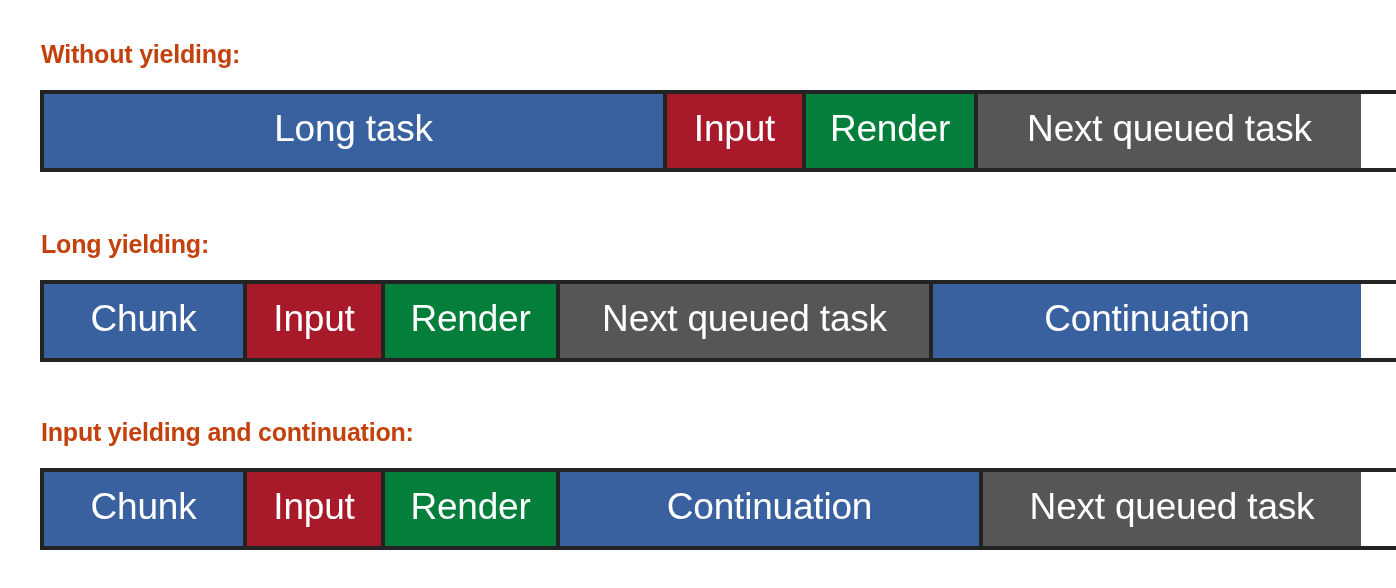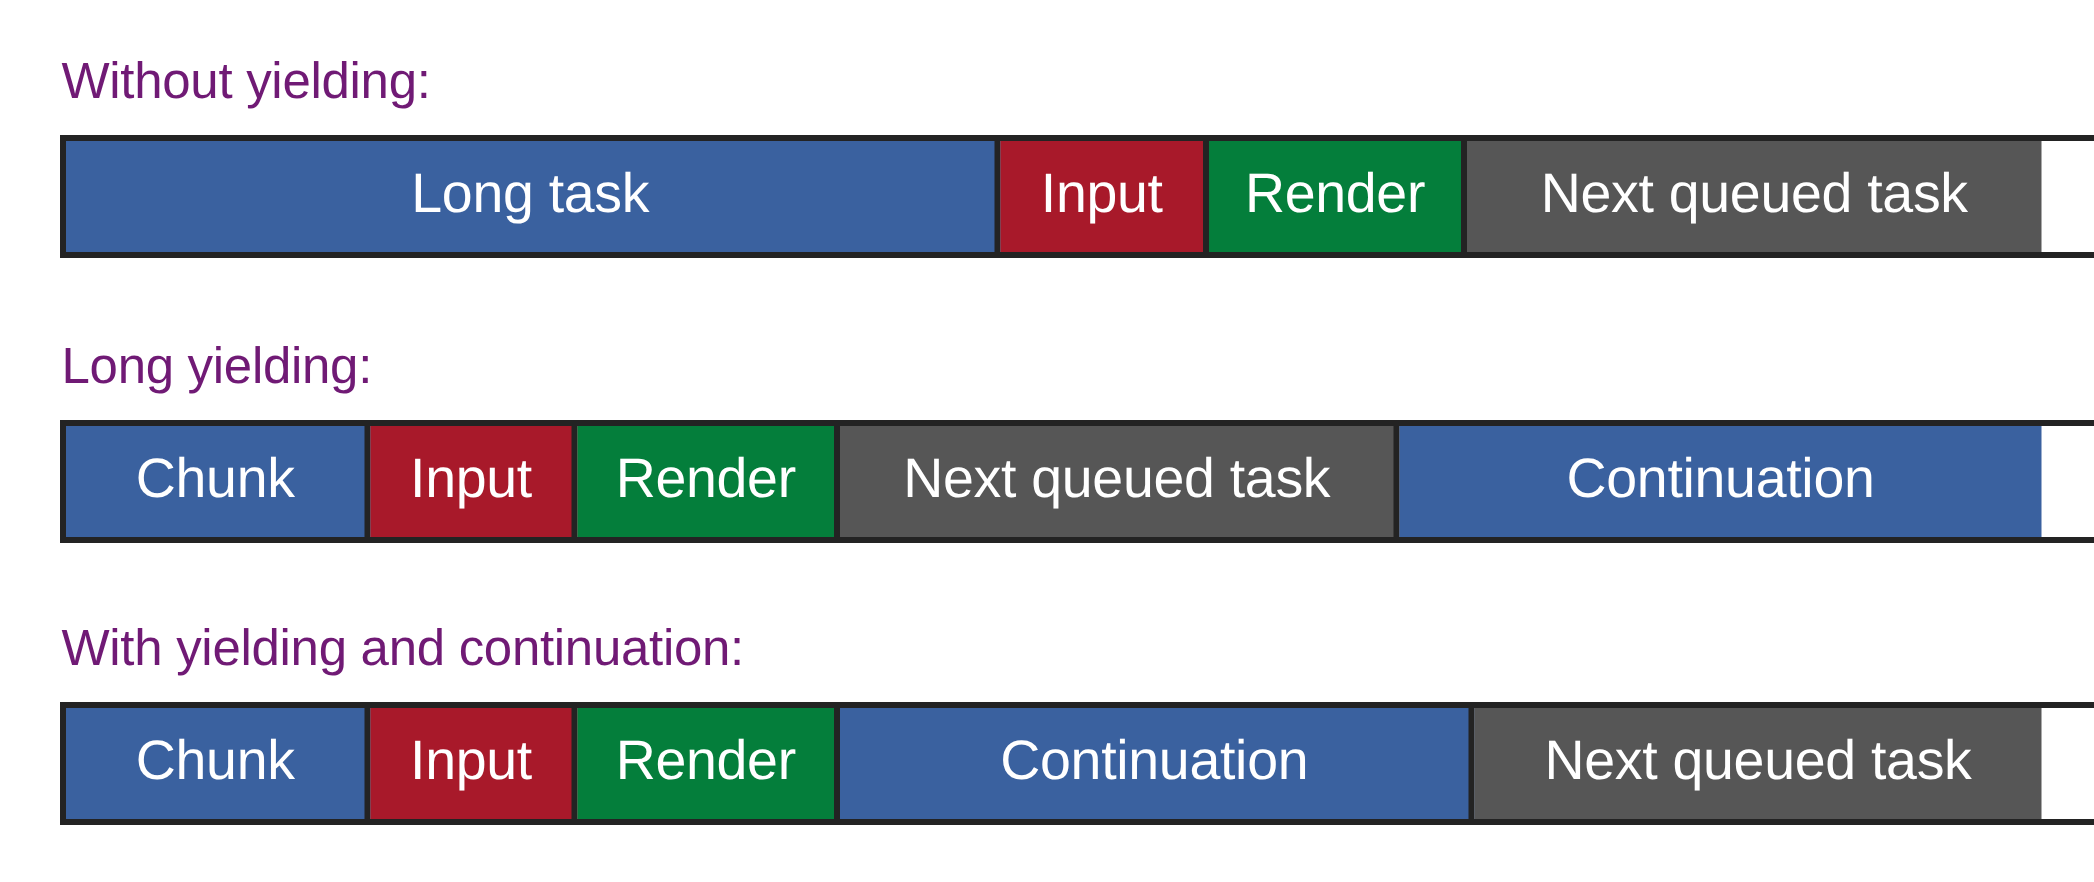--- a/index.html
+++ b/index.html
@@ -21,24 +21,24 @@
     background: #ffffff;
   }
   .row {
     position: absolute;
     left: 0;
     width: 1396px;
   }
   .row-label {
     position: absolute;
     left: 41px;
-    font-size: 34px;
+    font-size: 25px;
     line-height: 40px;
-    font-weight: 400;
-    color: #701a75;
+    font-weight: 700;
+    color: #c2410c;
     letter-spacing: -0.2px;
     white-space: nowrap;
   }
   .bar {
     position: absolute;
     left: 40px;
     width: 1382px;
     height: 82px;
     box-sizing: border-box;
     border: 4px solid #232323;
@@ -117,21 +117,21 @@
       <div class="seg" style="flex: 0 0 373px; width: 373px; background: rgb(86, 86, 86);">
         <span class="seg-label">Next queued task</span>
       </div>
       <div class="seg" style="flex: 0 0 428px; width: 428px; background: rgb(58, 97, 159);">
         <span class="seg-label">Continuation</span>
       </div>
     </div>
   </div>
 
   <div class="row" id="row-3">
-    <div class="row-label">With yielding and continuation:</div>
+    <div class="row-label">Input yielding and continuation:</div>
     <div class="bar">
       <div class="seg" style="flex: 0 0 203px; width: 203px; background: rgb(58, 97, 159);">
         <span class="seg-label">Chunk</span>
       </div>
       <div class="seg" style="flex: 0 0 138px; width: 138px; background: rgb(168, 25, 42);">
         <span class="seg-label">Input</span>
       </div>
       <div class="seg" style="flex: 0 0 175px; width: 175px; background: rgb(4, 126, 59);">
         <span class="seg-label">Render</span>
       </div>

